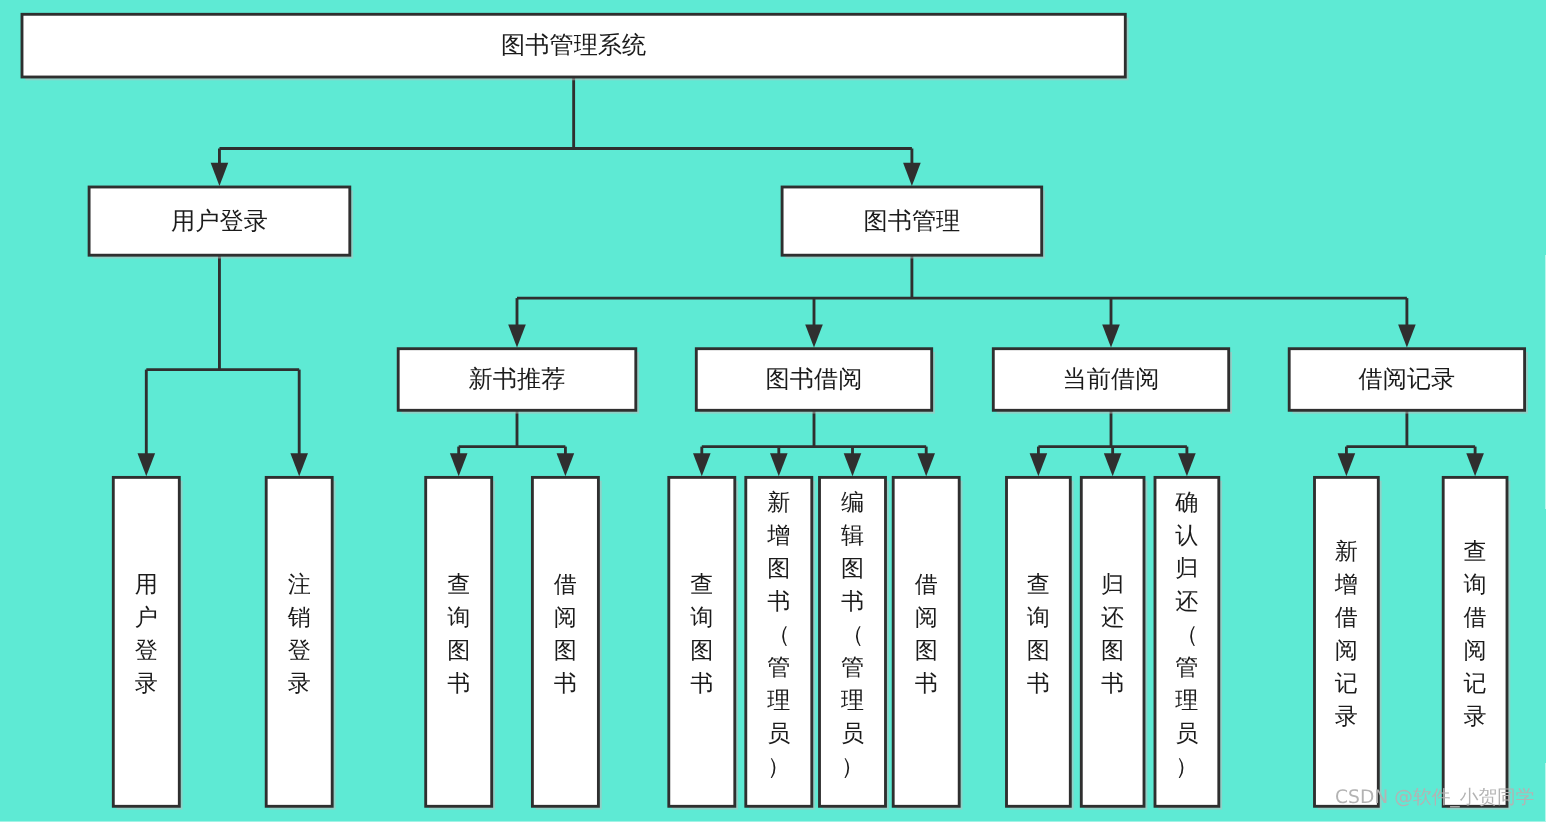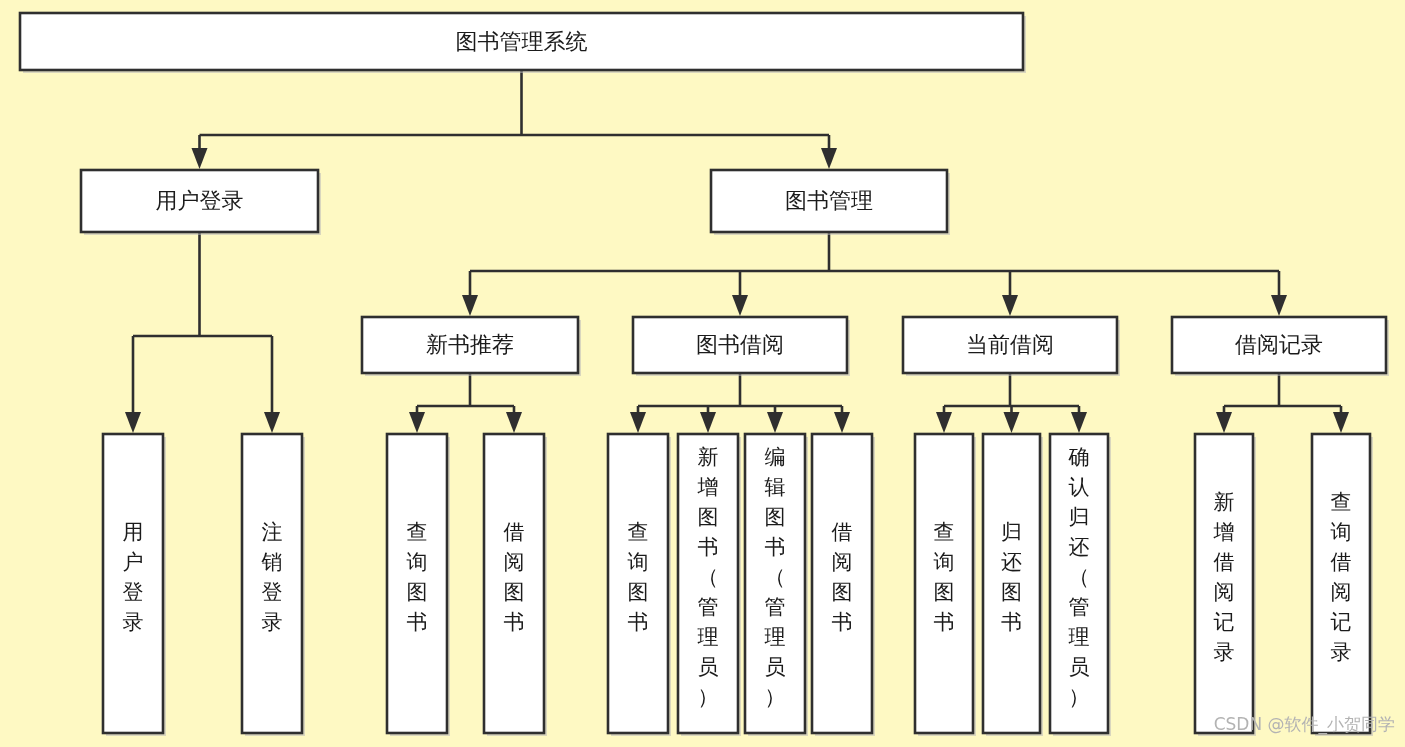--- a/index.html
+++ b/index.html
@@ -10,21 +10,21 @@
   body {
     width: 1405px;
     height: 747px;
     font-family: "DejaVu Sans", "Liberation Sans", sans-serif;
     overflow: hidden;
   }
   #diagram-root {
     position: relative;
     width: 1405px;
     height: 747px;
-    background: #fef9c3;
+    background: #5eead4;
   }
   svg#chart-svg {
     position: absolute;
     top: 0;
     left: 0;
     width: 1405px;
     height: 747px;
     display: block;
   }
   .node-box {

